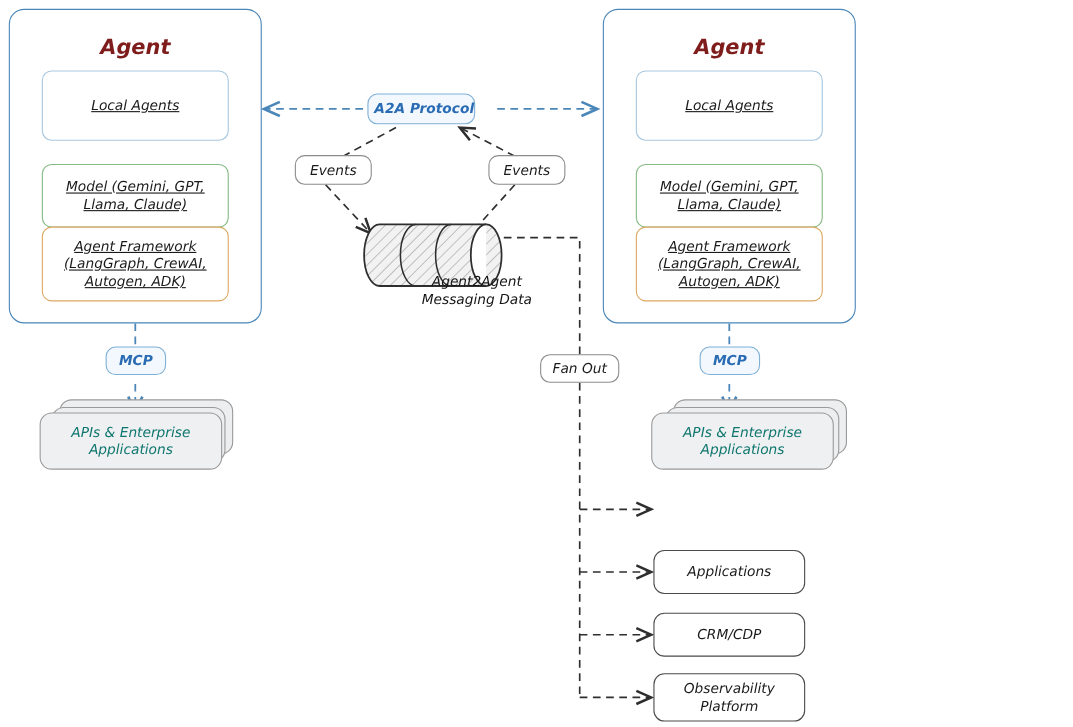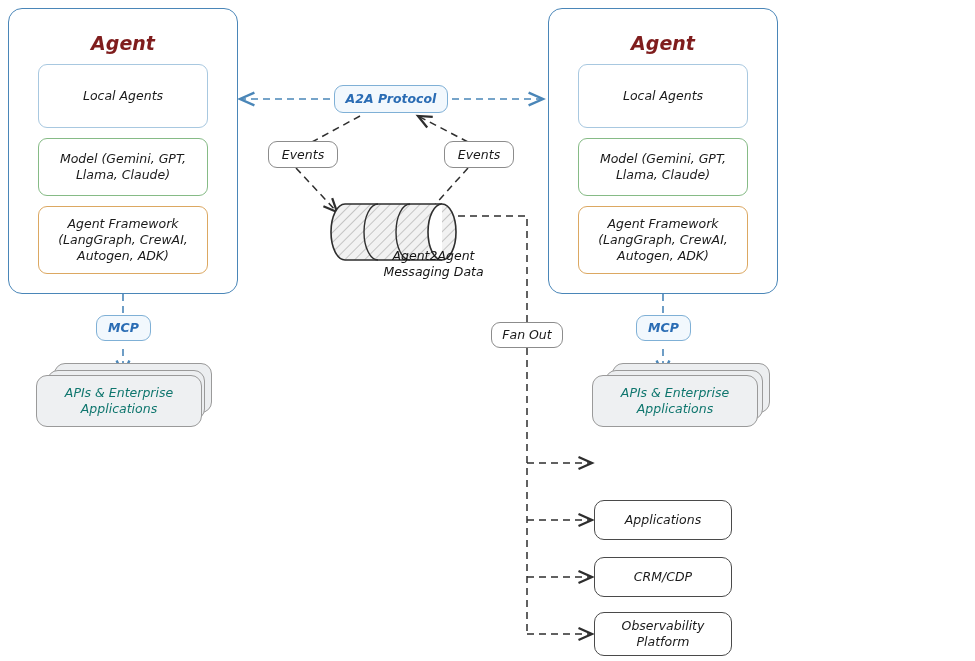--- a/index.html
+++ b/index.html
@@ -10,23 +10,23 @@
   .nodes{position:absolute;left:0;top:0;width:975px;height:661px;}
 
   .node{position:absolute;box-sizing:border-box;display:flex;
         align-items:center;justify-content:center;text-align:center;
         color:#1a1a1a;line-height:1.28;}
 
   .agent-box{border:1.6px solid #4a86b8;border-radius:14px;background:#fff;}
   .agent-title{position:absolute;width:100%;text-align:center;
        font-size:19px;font-style:italic;font-weight:600;color:#7f1d1d;}
 
-  .inner{border-radius:9px;background:#fff;font-size:12.5px;font-style:italic;}
+  .inner{border-radius:9px;background:#fff;font-size:12.5px;font-style:italic;text-decoration:underline;}
   .inner-blue{border:1.3px solid #a8c8e0;}
-  .inner-green{border:1.3px solid #86bb86;}
+  .inner-green{border:1.3px solid #86bb86;margin-top:11px;}
   .inner-orange{border:1.3px solid #dca862;}
 
   .pill{border:1.3px solid #8c8c8c;border-radius:9px;background:#fff;
         font-size:12.5px;font-style:italic;}
   .pill-blue{border:1.3px solid #7fb0d6;background:#f2f8fd;color:#2a6cb4;
              font-weight:700;font-style:italic;}
   .pill-dest{border:1.5px solid #4a4a4a;border-radius:10px;background:#fff;
              font-size:12.5px;font-style:italic;}
 
   .stack-card{position:absolute;border:1.3px solid #9a9a9a;border-radius:11px;
@@ -113,21 +113,21 @@
     <div class="node inner inner-blue" style="left:578px;top:64px;width:170px;height:64px;">
       <span>Local Agents</span>
     </div>
     <div class="node inner inner-green" style="left:578px;top:138px;width:170px;height:58px;padding:0 10px;">
       <span>Model (Gemini, GPT, Llama, Claude)</span>
     </div>
     <div class="node inner inner-orange" style="left:578px;top:206px;width:170px;height:68px;padding:0 9px;">
       <span>Agent Framework (LangGraph, CrewAI, Autogen, ADK)</span>
     </div>
 
-    <div class="node pill pill-blue" style="left:334px;top:85px;width:114px;height:28px;">
+    <div class="node pill pill-blue" style="left:334px;top:85px;width:98px;height:28px;justify-content:flex-end;">
       <span>A2A Protocol</span>
     </div>
     <div class="node pill" style="left:268px;top:141px;width:70px;height:27px;">
       <span>Events</span>
     </div>
     <div class="node pill" style="left:444px;top:141px;width:70px;height:27px;">
       <span>Events</span>
     </div>
     <div class="cyl-label" style="left:0;top:248px;padding-left:36px;">
       <div style="width:975px;"><span style="display:inline-block;margin-left:-180px;">

